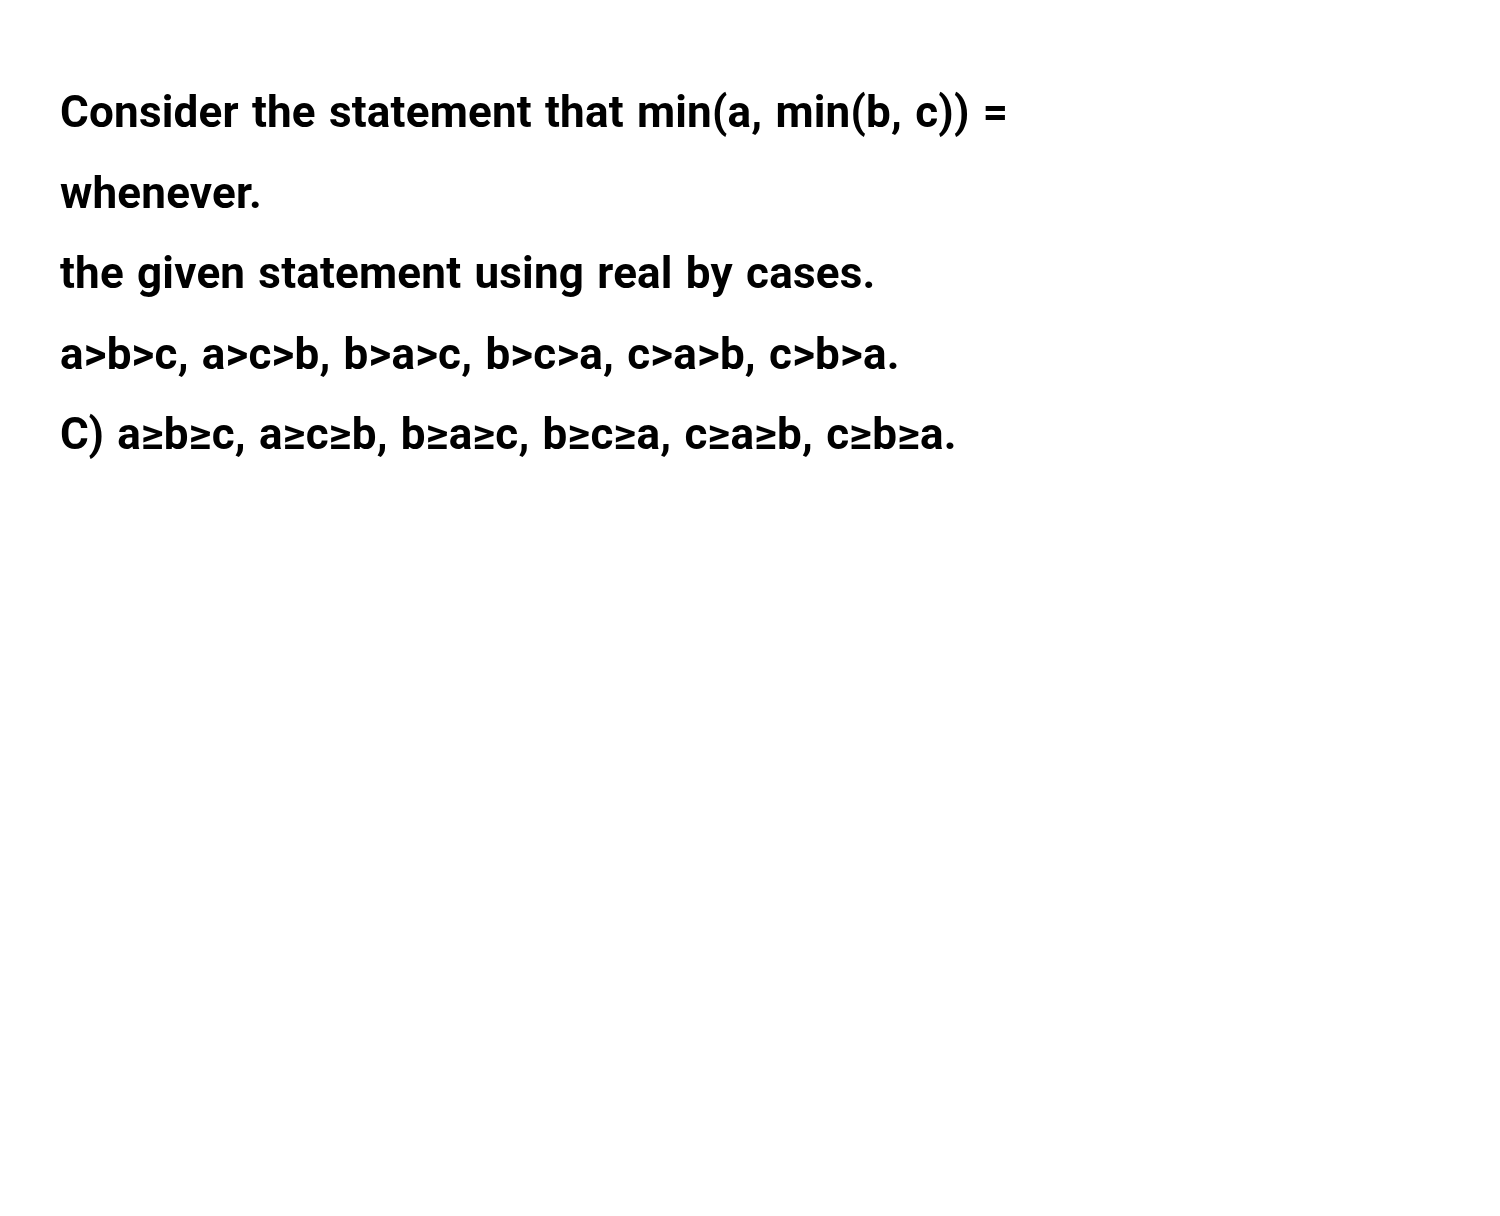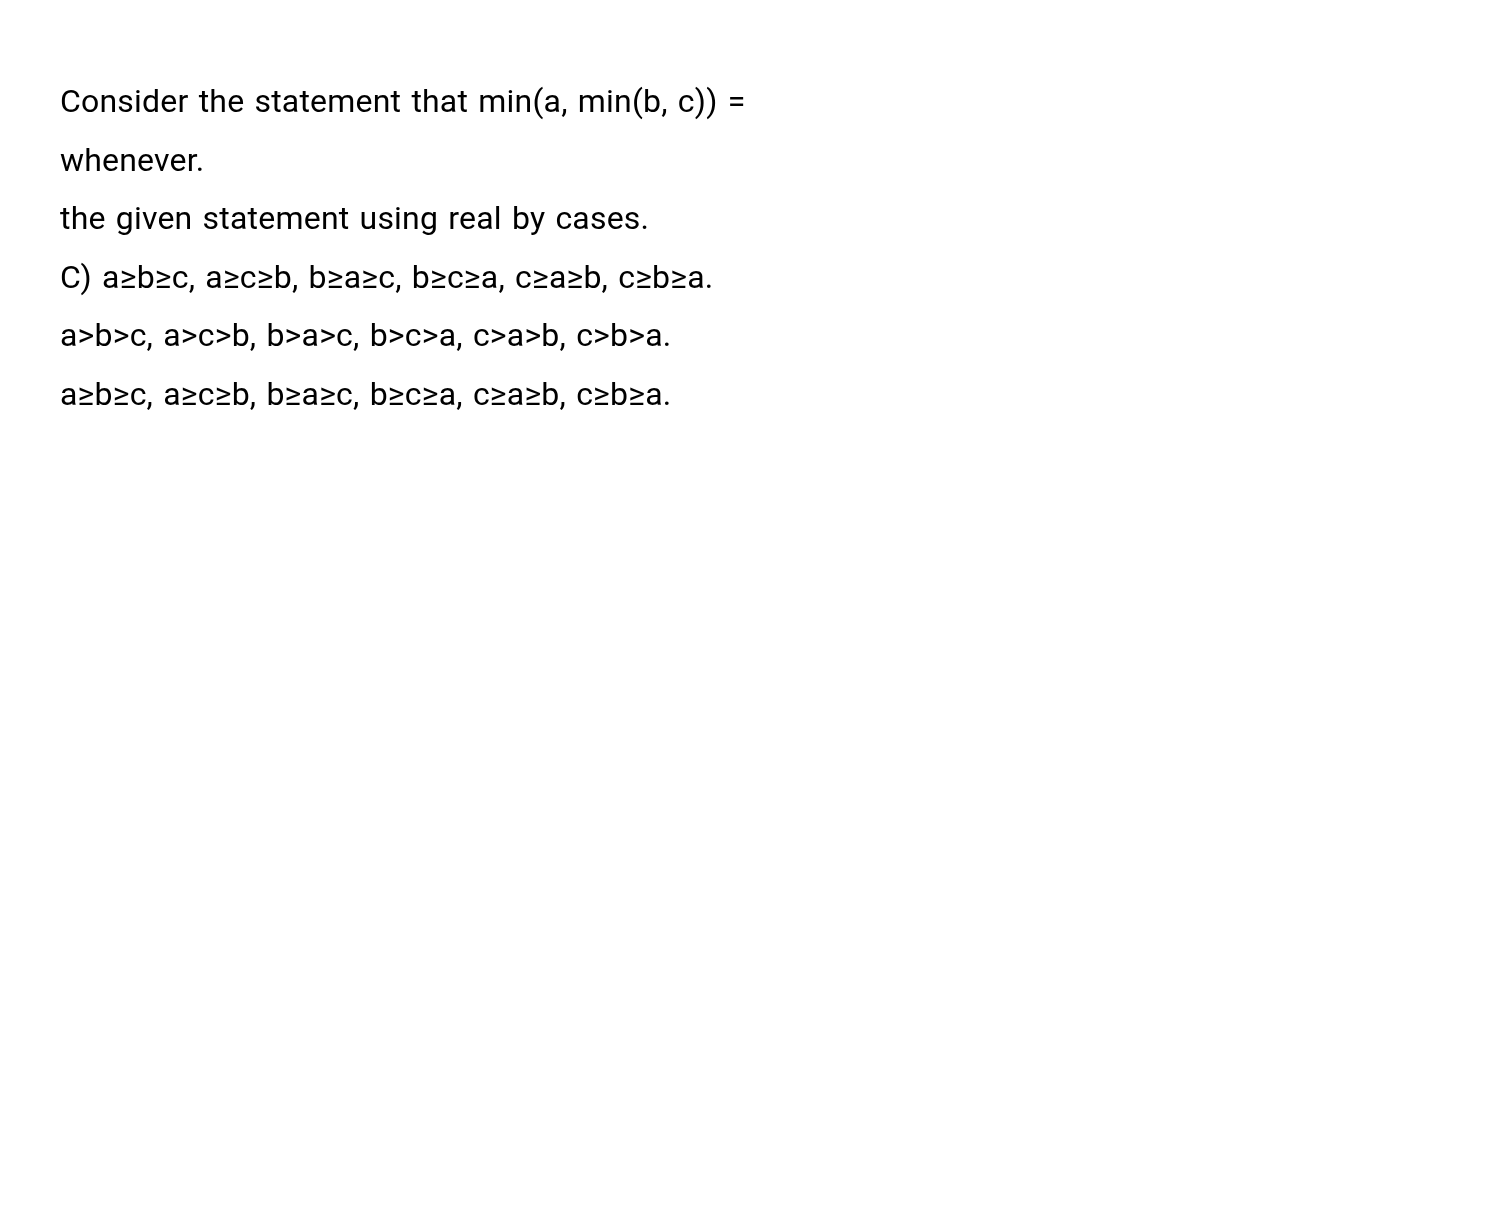--- a/index.html
+++ b/index.html
@@ -11,31 +11,30 @@
     font-family: -apple-system, BlinkMacSystemFont, "Segoe UI", Roboto, "Helvetica Neue", Arial, sans-serif;
     color: #000000;
   }
   .page {
     box-sizing: border-box;
     padding: 72px 60px 60px 60px;
     width: 1500px;
     height: 1216px;
   }
   .para {
-    font-size: 32px;
+    font-size: 44px;
     line-height: 1.83;
     letter-spacing: 0.2px;
     word-spacing: 2px;
     margin: 0 0 0 0;
-    font-weight: 400;
+    font-weight: 700;
   }
 </style>
 </head>
 <body>
 
 <div class="page">
   <p class="para">Consider the statement that min(a, min(b, c)) =</p>
   <p class="para">whenever.</p>
   <p class="para">the given statement using real by cases.</p>
+  <p class="para">a&gt;b&gt;c, a&gt;c&gt;b, b&gt;a&gt;c, b&gt;c&gt;a, c&gt;a&gt;b, c&gt;b&gt;a.</p>
   <p class="para">C) a≥b≥c, a≥c≥b, b≥a≥c, b≥c≥a, c≥a≥b, c≥b≥a.</p>
-  <p class="para">a&gt;b&gt;c, a&gt;c&gt;b, b&gt;a&gt;c, b&gt;c&gt;a, c&gt;a&gt;b, c&gt;b&gt;a.</p>
-  <p class="para">a≥b≥c, a≥c≥b, b≥a≥c, b≥c≥a, c≥a≥b, c≥b≥a.</p>
 </div>
 
 </body></html>

